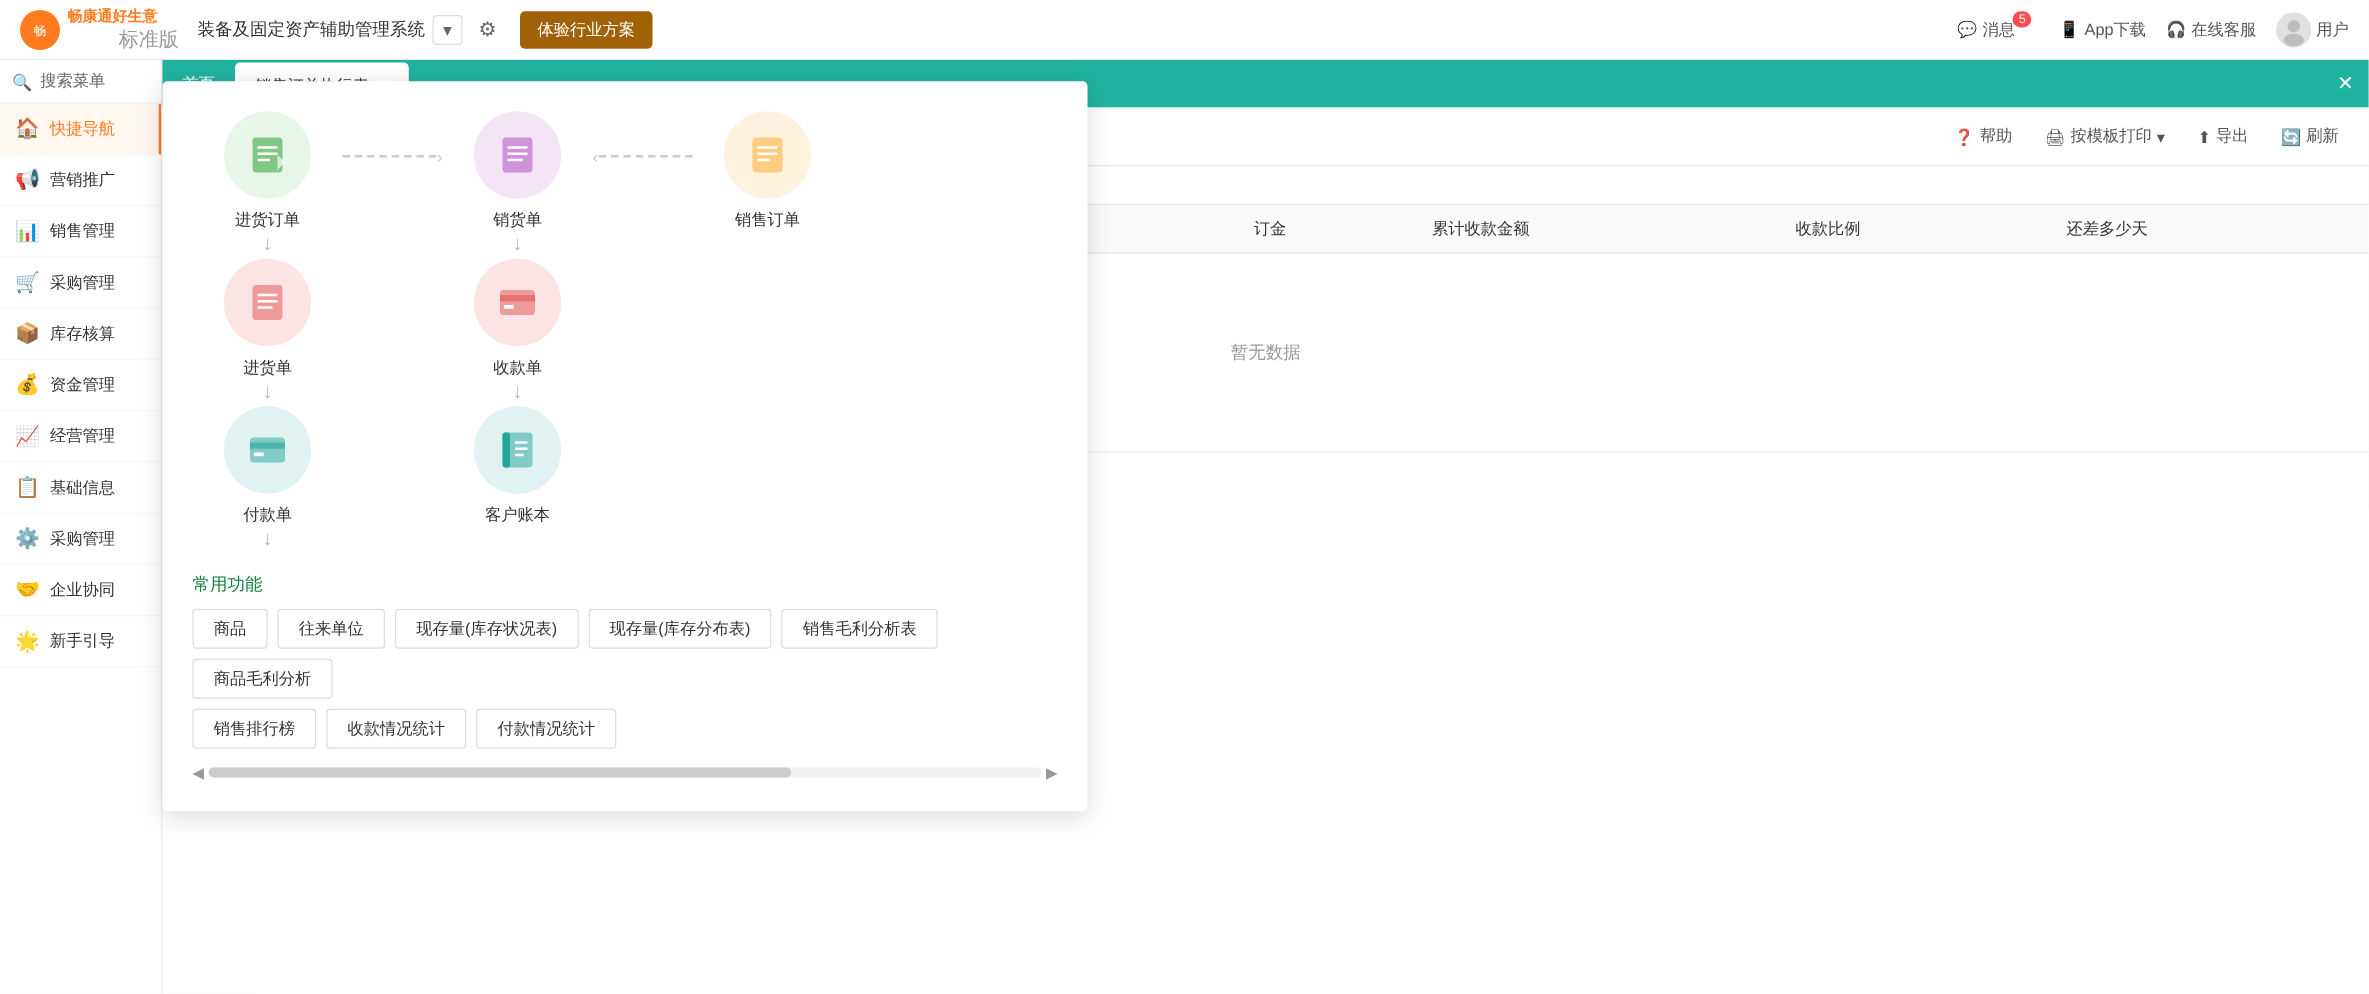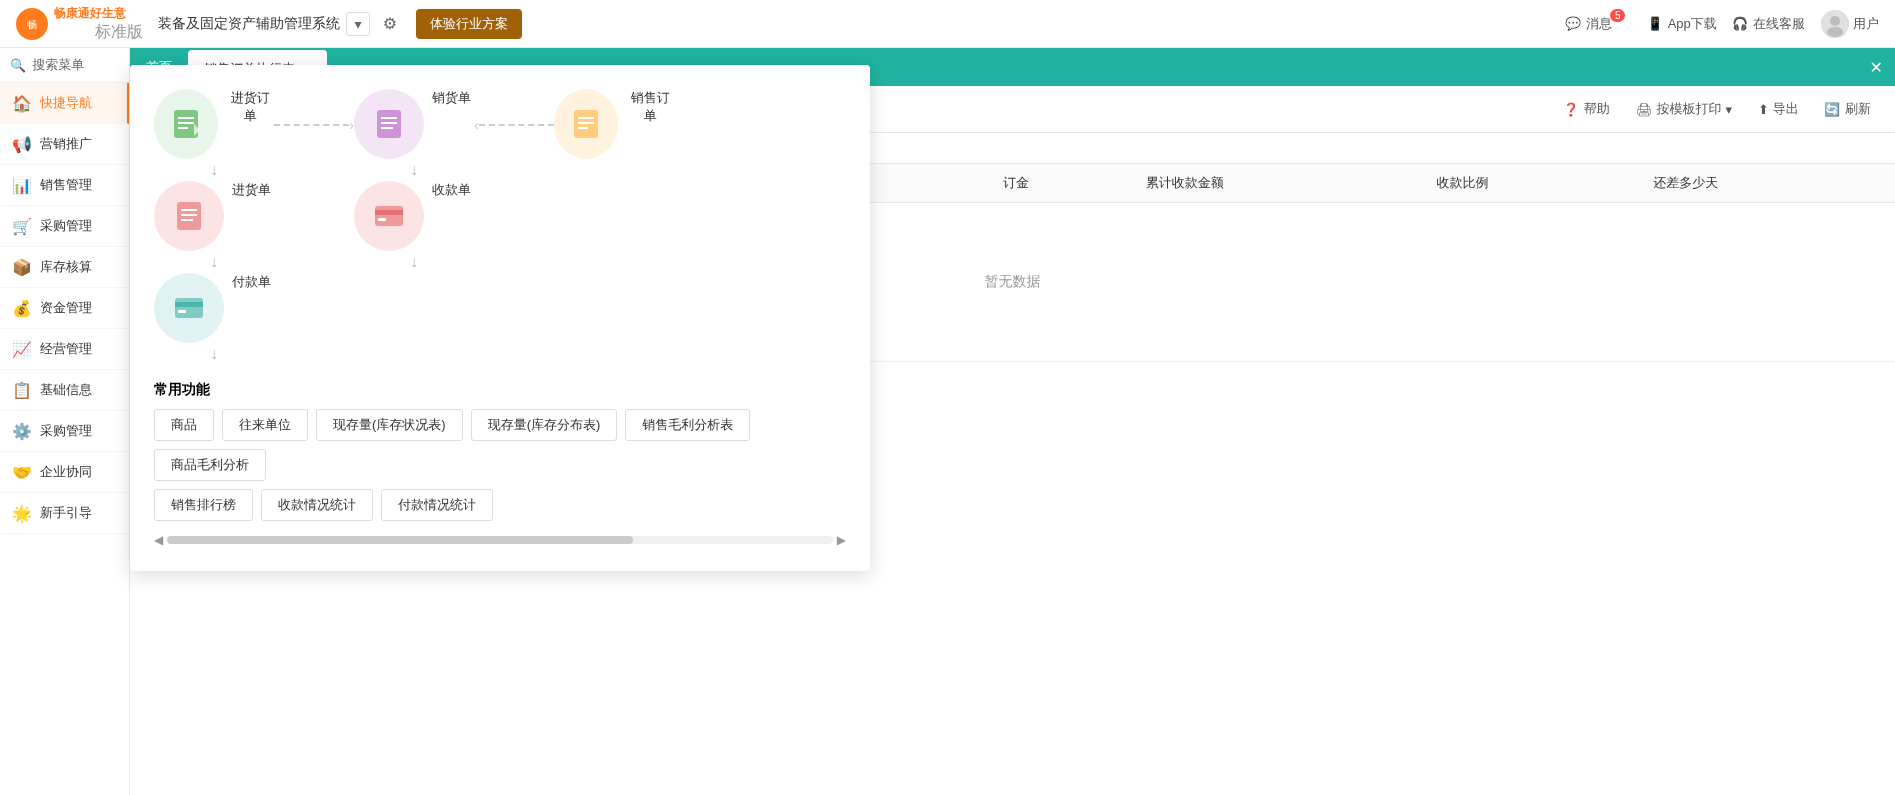--- a/index.html
+++ b/index.html
@@ -54,34 +54,34 @@
     
     .table-container { flex: 1; overflow: auto; background: #fff; }
     .data-table { width: 100%; border-collapse: collapse; font-family: Liberation Serif, serif; }
     .data-table th { background: #fafafa; border-bottom: 1px solid #e8e8e8; padding: 10px 12px; text-align: left; font-size: 13px; font-weight: 500; color: #333; white-space: nowrap; }
     .data-table td { border-bottom: 1px solid #f0f0f0; padding: 10px 12px; font-size: 13px; color: #333; white-space: nowrap; }
     .empty-tip { text-align: center; padding: 60px; color: #999; font-size: 14px; }
 
     
     .modal-overlay { position: fixed; top: 0; left: 0; right: 0; bottom: 0; z-index: 200; }
     .modal-box { position: absolute; top: 65px; left: 130px; width: 740px; background: #fff; border-radius: 4px; box-shadow: 0 4px 20px rgba(0,0,0,0.15); padding: 24px; }
-    .flow-node { display: flex; flex-direction: row; gap: 8px; width: 120px; }
+    .flow-node { display: flex; flex-direction: column; align-items: center; gap: 8px; width: 120px; }
     .flow-circle { width: 70px; height: 70px; border-radius: 50%; display: flex; align-items: center; justify-content: center; font-size: 28px; }
     .flow-circle.green { background: #e8f5e9; color: #4caf50; }
     .flow-circle.red { background: #fce4e4; color: #e53935; }
     .flow-circle.purple { background: #f3e5f5; color: #8e24aa; }
     .flow-circle.orange { background: #fff3e0; color: #fb8c00; }
     .flow-circle.teal { background: #e0f2f1; color: #00897b; }
     .flow-circle.crimson { background: #fce4e4; color: #c62828; }
     .flow-label { font-size: 13px; color: #333; text-align: center; }
     .flow-arrow-down { display: flex; justify-content: center; color: #20b2a0; font-size: 16px; margin: 2px 0; }
 
     
     .common-functions { margin-top: 16px; }
-    .common-title { font-size: 14px; color: #000000; font-weight: 700; margin-bottom: 10px; }
+    .common-title { font-size: 14px; color: #15803d; font-weight: 400; margin-bottom: 10px; }
     .func-buttons { display: flex; flex-wrap: wrap; gap: 8px; }
     .func-btn { border: 1px solid #ddd; background: #fff; border-radius: 3px; padding: 6px 16px; font-size: 13px; color: #333; cursor: pointer; }
 
     
     .modal-scroll { margin-top: 12px; }
     .scroll-track { height: 8px; background: #f0f0f0; border-radius: 4px; position: relative; }
     .scroll-thumb { height: 8px; background: #ccc; border-radius: 4px; width: 70%; }
     .scroll-nav { display: flex; justify-content: space-between; align-items: center; }
     .scroll-arrow { color: #999; cursor: pointer; font-size: 12px; }
   </style>
@@ -355,20 +355,32 @@
                   <rect x="4" y="8" width="28" height="20" rx="3" fill="#ef9a9a"></rect>
                   <rect x="4" y="12" width="28" height="5" fill="#e57373"></rect>
                   <rect x="7" y="20" width="8" height="3" rx="1" fill="white"></rect>
                 </svg>
             </div>
             <div class="flow-label">收款单</div>
           </div>
 
           <div class="flow-arrow-down" style="color:#bbb;">↓</div>
 
+          <div class="flow-node">
+            <div class="flow-circle teal">
+              <svg width="36" height="36" viewBox="0 0 36 36">
+                  <rect x="6" y="4" width="24" height="28" rx="3" fill="#80cbc4"></rect>
+                  <rect x="6" y="4" width="6" height="28" rx="2" fill="#26a69a"></rect>
+                  <line x1="16" y1="12" x2="26" y2="12" stroke="white" stroke-width="2"></line>
+                  <line x1="16" y1="17" x2="26" y2="17" stroke="white" stroke-width="2"></line>
+                  <line x1="16" y1="22" x2="23" y2="22" stroke="white" stroke-width="2"></line>
+                </svg>
+            </div>
+            <div class="flow-label">客户账本</div>
+          </div>
 
         </div>
 
         <div style="display:flex;align-items:flex-start;padding-top:28px;">
           <div style="display:flex;align-items:center;width:80px;flex-direction:row-reverse;">
             <div style="flex:1;border-top:2px dashed #ccc;"></div>
             <span style="color:#ccc;font-size:14px;">‹</span>
           </div>
         </div>
 

